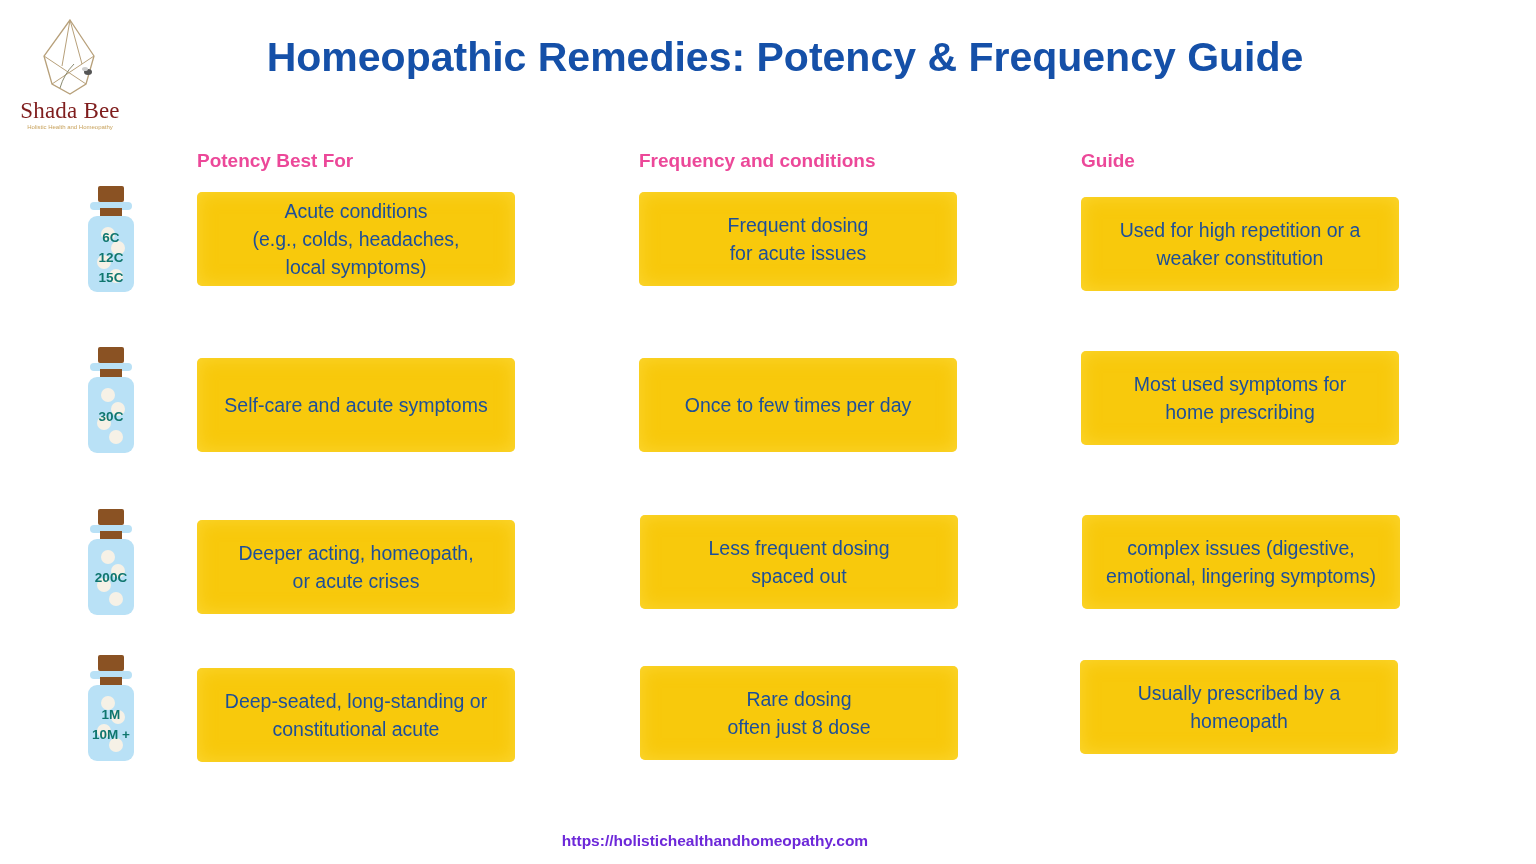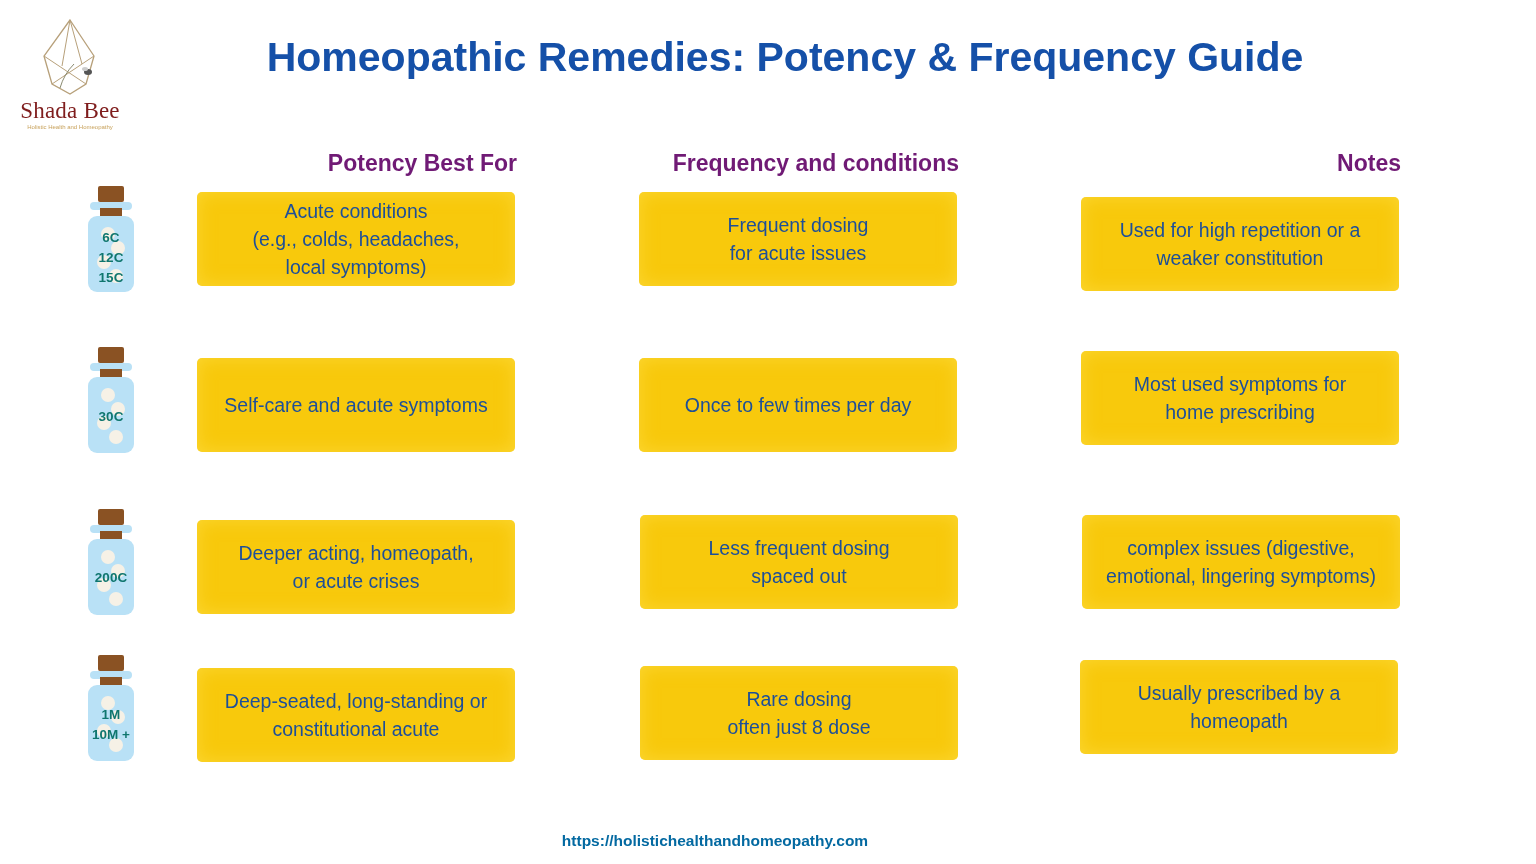--- a/index.html
+++ b/index.html
@@ -2,25 +2,25 @@
 <html><head>
 <meta charset="utf-8">
 <style>
   * { margin:0; padding:0; box-sizing:border-box; }
   html, body { width:1536px; height:864px; background:#ffffff; overflow:hidden; }
   body { position:relative; font-family:"Liberation Sans", sans-serif; }
   .logo { position:absolute; left:14px; top:16px; width:112px; height:118px; }
   .logo-name { position:absolute; left:0; top:82px; width:112px; text-align:center; font-family:"Liberation Serif", serif; font-size:23px; color:#7f1d1d; letter-spacing:0.2px; }
   .logo-tag { position:absolute; left:0; top:108px; width:112px; text-align:center; font-size:6px; color:#c8a25c; }
   .title { position:absolute; left:0; top:34px; width:1570px; text-align:center; font-size:41px; font-weight:bold; color:#1550a8; }
-  .col-head { position:absolute; top:150px; font-size:23px; font-weight:bold; color:#701a75; text-align:right; }
+  .col-head { position:absolute; top:150px; font-size:19px; font-weight:bold; color:#ec4899; text-align:left; }
   .card { position:absolute; width:318px; height:94px; background:#f8c90c; border-radius:5px; display:flex; align-items:center; justify-content:center; text-align:center; color:#1d4f99; font-size:19.5px; line-height:28px; white-space:pre-line; padding:0 6px; box-shadow: inset 0 0 18px rgba(255,230,90,0.5); }
   .bottle { position:absolute; width:50px; height:108px; }
   .bottle-label { position:absolute; left:0; width:50px; text-align:center; font-size:13.5px; font-weight:bold; color:#0f766e; line-height:20px; white-space:pre-line; }
-  .footer { position:absolute; top:832px; left:0; width:1420px; text-align:center; font-size:15.5px; font-weight:bold; color:#0369a1; padding-left:10px; }
+  .footer { position:absolute; top:832px; left:0; width:1420px; text-align:center; font-size:15.5px; font-weight:bold; color:#6d28d9; padding-left:10px; }
 </style>
 </head>
 <body>
 
 <div class="logo">
   <svg width="112" height="82" viewBox="0 0 112 82" style="position:absolute;left:0;top:0">
     <polygon points="56,4 80,40 72,68 56,78 38,68 30,40" fill="none" stroke="#b7a07a" stroke-width="1.3"></polygon>
     <line x1="56" y1="4" x2="48" y2="50" stroke="#b7a07a" stroke-width="1"></line>
     <line x1="56" y1="4" x2="68" y2="48" stroke="#b7a07a" stroke-width="1"></line>
     <line x1="30" y1="40" x2="72" y2="68" stroke="#b7a07a" stroke-width="1"></line>
@@ -30,21 +30,21 @@
     <path d="M46 72 Q50 58 60 48" stroke="#8a8a70" fill="none" stroke-width="1"></path>
   </svg>
   <div class="logo-name">Shada Bee</div>
   <div class="logo-tag">Holistic Health and Homeopathy</div>
 </div>
 
 <div class="title">Homeopathic Remedies: Potency &amp; Frequency Guide</div>
 
 <div class="col-head" style="left:197px;width:320px">Potency Best For</div>
 <div class="col-head" style="left:639px;width:320px">Frequency and conditions</div>
-<div class="col-head" style="left:1081px;width:320px">Notes</div>
+<div class="col-head" style="left:1081px;width:320px">Guide</div>
 
 <div class="bottle" style="left:86px;top:186px">
   <svg width="50" height="108" viewBox="0 0 50 108">
       <rect x="12" y="0" width="26" height="16" rx="2" fill="#8a5223"></rect>
       <rect x="4" y="16" width="42" height="8" rx="4" fill="#b9e1f6"></rect>
       <rect x="14" y="22" width="22" height="10" fill="#8a5223"></rect>
       <rect x="2" y="30" width="46" height="76" rx="9" fill="#b9e1f6"></rect>
       <circle cx="22" cy="48" r="7" fill="#f6f1e6"></circle>
       <circle cx="32" cy="62" r="7" fill="#f6f1e6"></circle>
       <circle cx="18" cy="76" r="7" fill="#f6f1e6"></circle>

